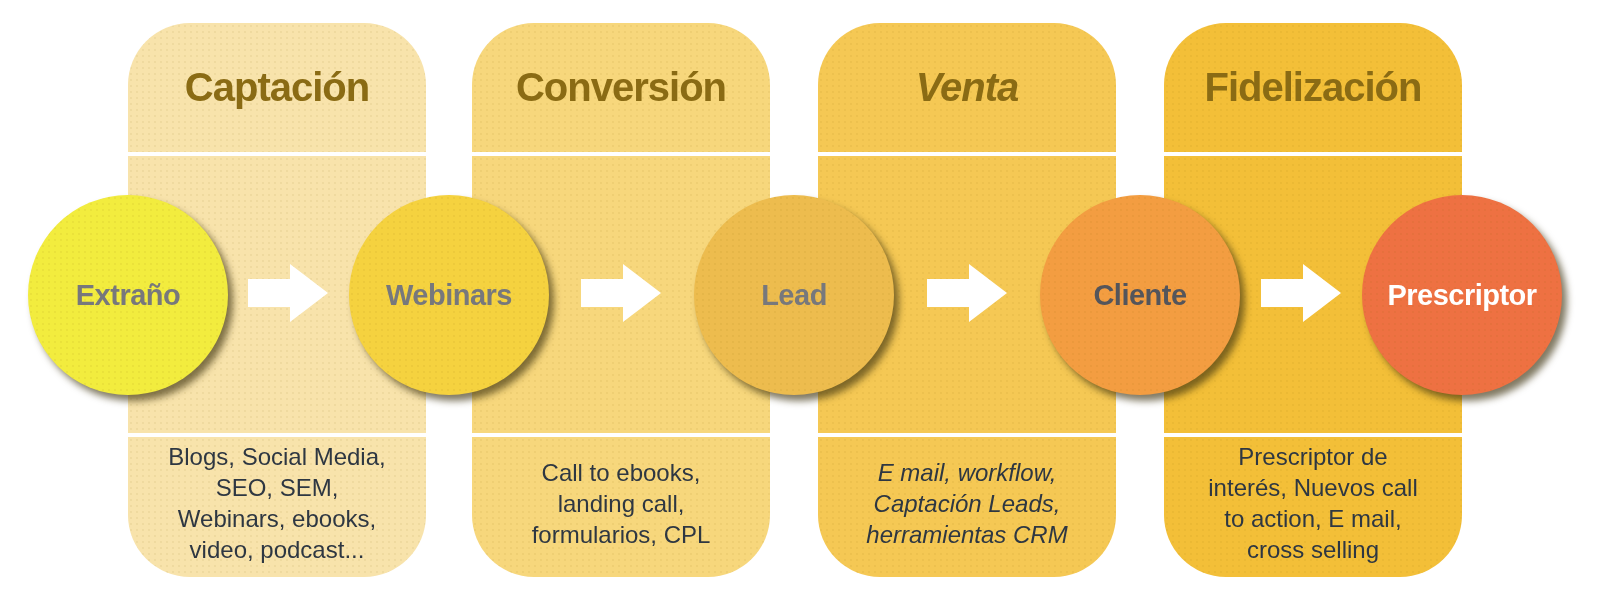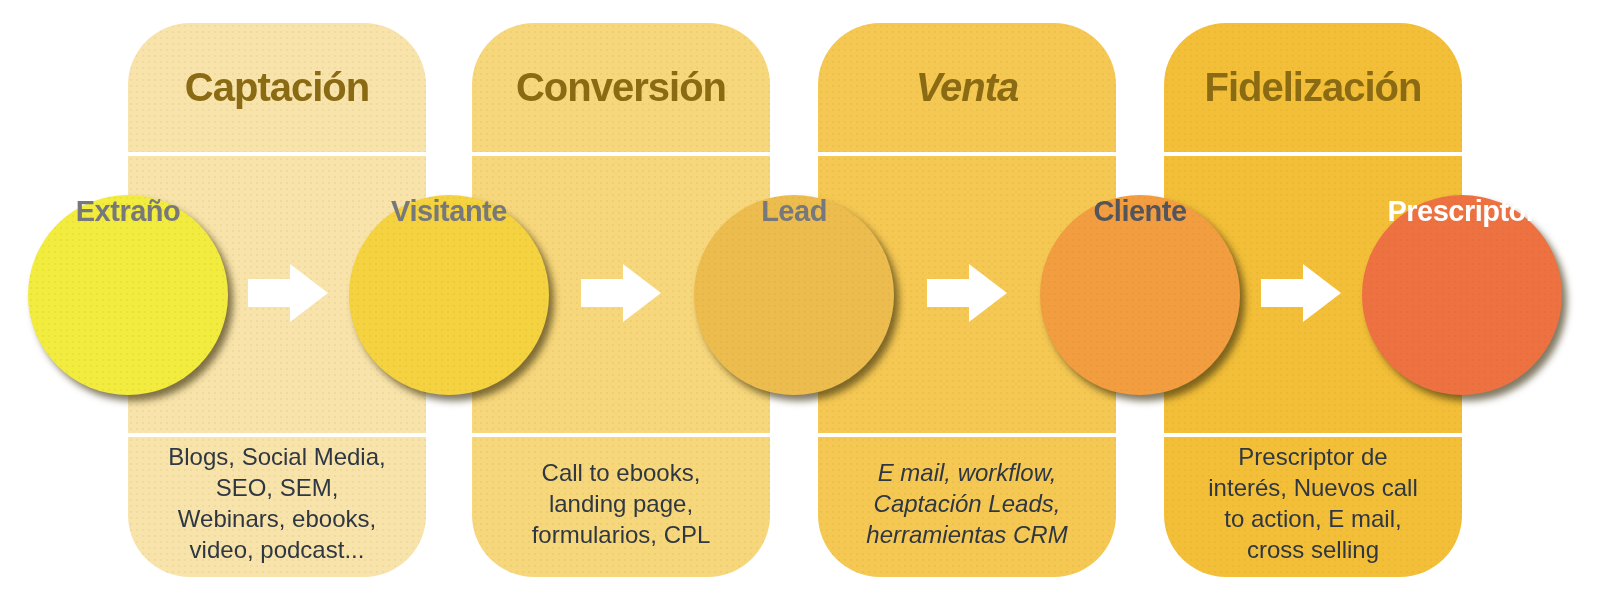--- a/index.html
+++ b/index.html
@@ -46,21 +46,21 @@
   .tool-line {
     font-size: 24px; line-height: 31px;
     text-align: center; white-space: nowrap;
   }
 
   
   .actor {
     position: absolute; top: 195px;
     width: 200px; height: 200px;
     border-radius: 50%;
-    display: flex; align-items: flex-start; justify-content: center;
+    display: flex; align-items: center; justify-content: center;
     box-shadow: 5px 6px 7px rgba(62, 50, 16, 0.65);
     background-image: radial-gradient(rgba(130,95,0,0.07) 1px, transparent 1.3px);
     background-size: 6px 6px;
   }
   .a0 { left: 28px; } .a1 { left: 349px; } .a2 { left: 694px; } .a3 { left: 1040px; } .a4 { left: 1362px; }
 
   .actor-label {
     font-size: 29px; font-weight: 700; letter-spacing: -0.5px;
     white-space: nowrap;
   }
@@ -87,21 +87,21 @@
     </footer>
   </section>
 
   <section class="stage s1">
     <header class="seg seg-head" style="background-color: rgb(247, 215, 124);">
       <h2 class="stage-title" style="color: rgb(138, 107, 20);">Conversión</h2>
     </header>
     <div class="seg seg-mid" style="background-color: rgb(247, 215, 124);"></div>
     <footer class="seg seg-foot" style="background-color: rgb(247, 215, 124); color: rgb(46, 55, 66);">
       <div class="tool-line">Call to ebooks,</div>
-      <div class="tool-line">landing page,</div>
+      <div class="tool-line">landing call,</div>
       <div class="tool-line">formularios, CPL</div>
     </footer>
   </section>
 
   <section class="stage s2">
     <header class="seg seg-head" style="background-color: rgb(245, 200, 84);">
       <h2 class="stage-title" style="color: rgb(138, 107, 20);">Venta</h2>
     </header>
     <div class="seg seg-mid" style="background-color: rgb(245, 200, 84);"></div>
     <footer class="seg seg-foot" style="background-color: rgb(245, 200, 84); color: rgb(46, 55, 66);">
@@ -134,21 +134,21 @@
     <polygon points="0,16 42,16 42,1 80,30 42,59 42,44 0,44" style="fill: rgb(255, 255, 255);"></polygon>
   </svg>
   <svg class="arrow ar3" viewBox="0 0 80 60">
     <polygon points="0,16 42,16 42,1 80,30 42,59 42,44 0,44" style="fill: rgb(255, 255, 255);"></polygon>
   </svg>
 
   <div class="actor a0" style="background-color: rgb(242, 236, 62);">
     <span class="actor-label" style="color: rgb(119, 120, 124);">Extraño</span>
   </div>
   <div class="actor a1" style="background-color: rgb(245, 210, 63);">
-    <span class="actor-label" style="color: rgb(119, 120, 124);">Visitante</span>
+    <span class="actor-label" style="color: rgb(119, 120, 124);">Webinars</span>
   </div>
   <div class="actor a2" style="background-color: rgb(237, 188, 78);">
     <span class="actor-label" style="color: rgb(119, 120, 124);">Lead</span>
   </div>
   <div class="actor a3" style="background-color: rgb(243, 157, 65);">
     <span class="actor-label" style="color: rgb(84, 85, 91);">Cliente</span>
   </div>
   <div class="actor a4" style="background-color: rgb(238, 113, 66);">
     <span class="actor-label" style="color: rgb(255, 255, 255);">Prescriptor</span>
   </div>

